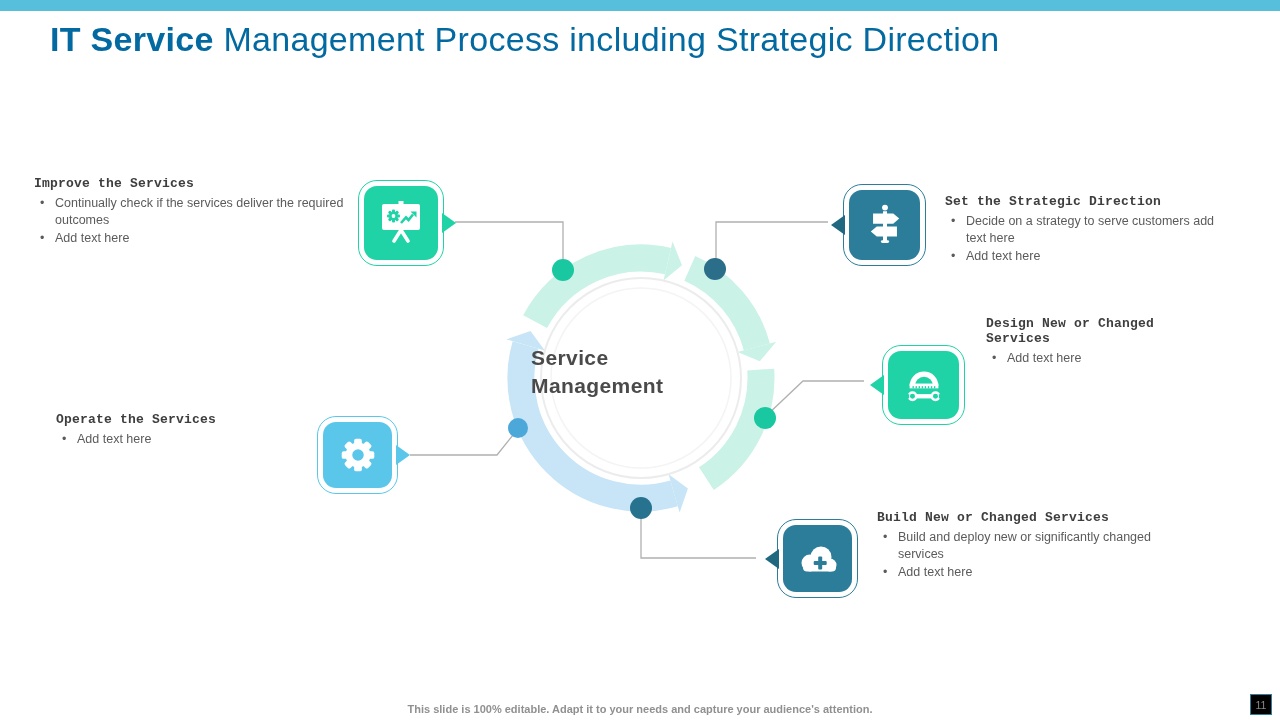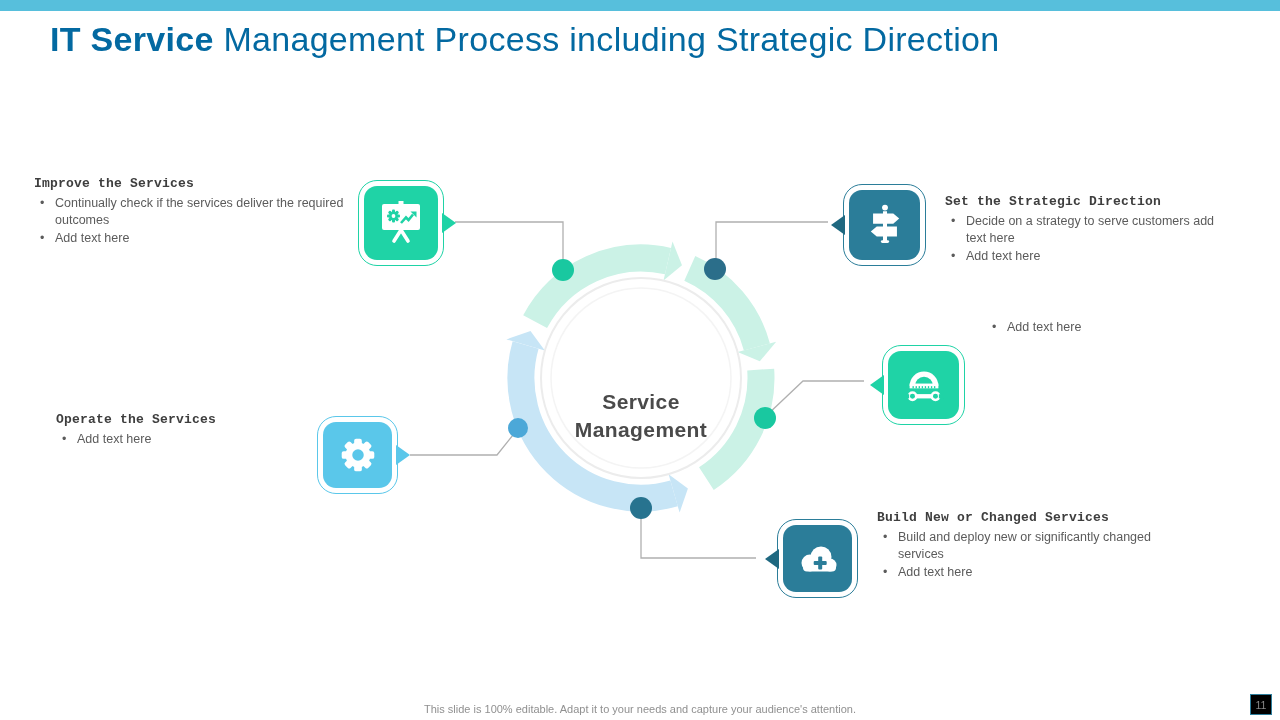--- a/index.html
+++ b/index.html
@@ -50,27 +50,27 @@
   .theme-sky{border-color:#5ac7ea;}
   .theme-sky .inner{background:#5ac7ea;}
   .theme-sky .arrow-r{border-left:14px solid #5ac7ea;}
   .bx-improve{left:358px;top:180px;width:86px;height:86px;}
   .bx-strategic{left:843px;top:184px;width:83px;height:82px;}
   .bx-design{left:882px;top:345px;width:83px;height:80px;}
   .bx-operate{left:317px;top:416px;width:81px;height:78px;}
   .bx-build{left:777px;top:519px;width:81px;height:79px;}
   
   .center-label{
-    position:absolute;left:531px;top:344px;width:220px;text-align:center;
-    font-size:21px;font-weight:800;color:#4a4a4a;line-height:1.32;letter-spacing:.4px;margin-top:44px;
+    position:absolute;left:531px;top:344px;width:220px;
+    font-size:21px;font-weight:800;color:#4a4a4a;line-height:1.32;letter-spacing:.4px;
   }
   
   .footer-note{
     position:absolute;left:0;bottom:5px;width:100%;text-align:center;
-    font-size:11px;color:#909090;
+    font-size:11px;color:#909090;font-weight:bold;
   }
   .page-num{
     position:absolute;left:1250px;top:694px;width:20px;height:19px;
     border:1px solid #2e7e9c;display:flex;align-items:center;justify-content:center;
     font-size:10.5px;color:#8a8a8a;background:#000000;
   }
   svg.diagram{position:absolute;left:0;top:0;}
 </style>
 </head>
 <body>
@@ -243,20 +243,21 @@
 
   <div class="tblock tb-strategic">
     <h3>Set the Strategic Direction</h3>
     <ul>
       <li>Decide on a strategy to serve customers add text here</li>
       <li>Add text here</li>
     </ul>
   </div>
 
   <div class="tblock tb-design">
+    <h3>Design New or Changed Services</h3>
     <ul>
       <li>Add text here</li>
     </ul>
   </div>
 
   <div class="tblock tb-build">
     <h3>Build New or Changed Services</h3>
     <ul>
       <li>Build and deploy new or significantly changed services</li>
       <li>Add text here</li>

